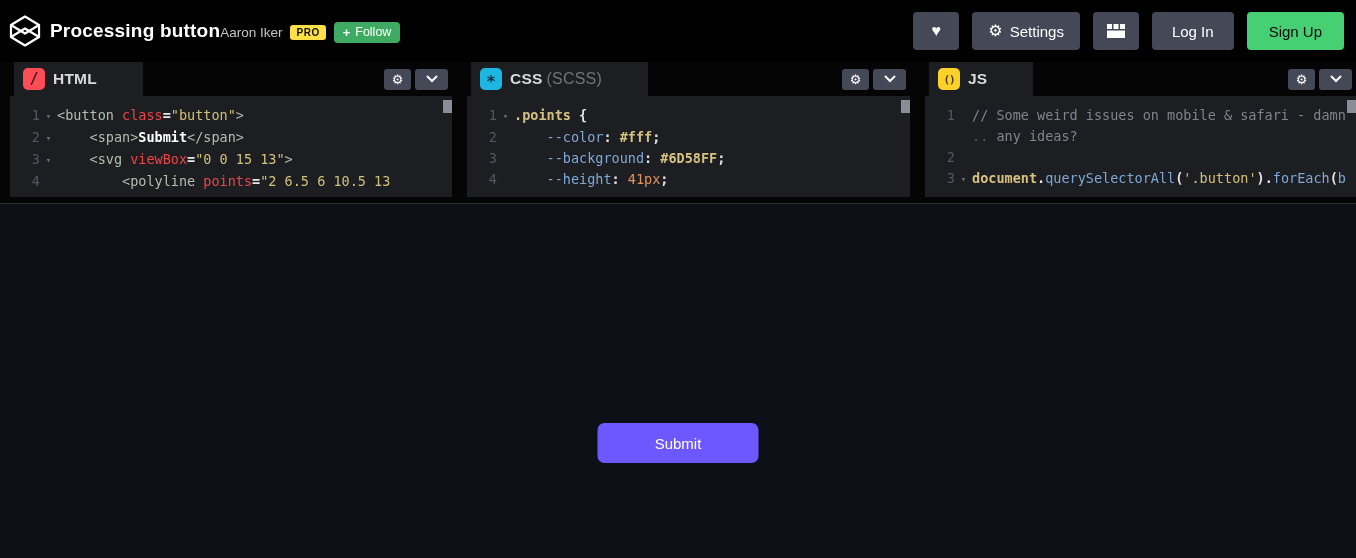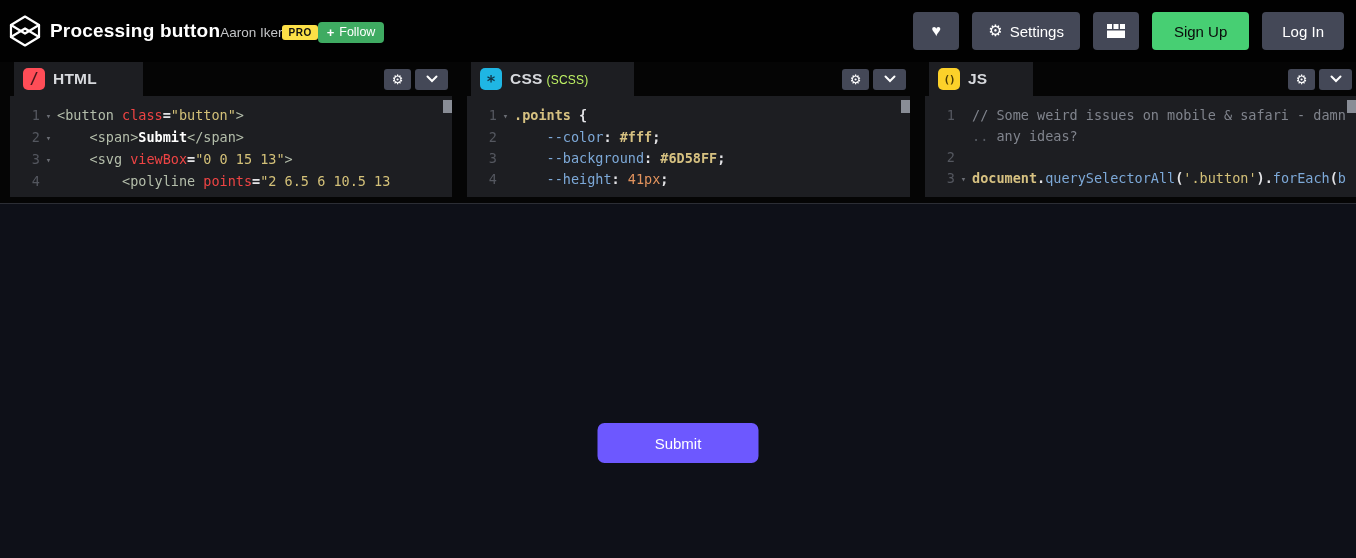--- a/index.html
+++ b/index.html
@@ -4,21 +4,21 @@
 <style>
   * { margin:0; padding:0; box-sizing:border-box; }
   html,body { width:1356px; height:558px; overflow:hidden; background:#000; font-family:"Liberation Sans", sans-serif; }
 
   
   .header { height:62px; background:#010101; display:flex; align-items:center; justify-content:space-between; padding:0 12px 0 6px; }
   .header-left { display:flex; align-items:center; }
   .logo { width:34px; height:34px; margin:0 8px 0 2px; }
   .title-block { display:flex; justify-content:center; }
   .pen-title { color:#fff; font-size:19px; font-weight:bold; line-height:22px; letter-spacing:.2px; }
-  .author-row { display:flex; align-items:center; margin-top:2px; gap:0; }
+  .author-row { display:flex; align-items:center; margin-top:2px; gap:8px; }
   .author-name { color:#c3c4c7; font-size:13.5px; }
   .pro-badge { background:#fde047; color:#111; font-size:10px; font-weight:bold; padding:2px 6px; border-radius:3px; letter-spacing:.5px; }
   .follow-btn { background:#3fab62; color:#fff; font-size:12.5px; padding:3px 9px; border-radius:4px; border:none; display:flex; align-items:center; gap:5px; cursor:pointer; font-family:inherit; }
   .follow-plus { font-size:13px; font-weight:bold; }
   .header-right { display:flex; align-items:center; gap:13px; }
   .hdr-btn { height:38px; border:none; border-radius:4px; background:#444857; color:#fff; font-size:15px; display:flex; align-items:center; justify-content:center; gap:7px; cursor:pointer; font-family:inherit; }
   .hdr-btn.icon-only { width:46px; }
   .hdr-btn.settings { padding:0 16px; }
   .hdr-btn.signup { background:#47cf73; color:#0a0a0a; padding:0 22px; }
   .hdr-btn.login { padding:0 20px; }
@@ -30,21 +30,21 @@
   .panel.p-html { width:442px; }
   .panel.p-css  { width:443px; }
   .panel.p-js   { width:431px; }
   .panel-bar { height:34px; background:#050505; display:flex; align-items:center; justify-content:space-between; padding-left:4px; }
   .tab { height:34px; background:#1d1e22; display:flex; align-items:center; padding:0 46px 0 9px; gap:8px; }
   .tab-icon { width:22px; height:22px; border-radius:5px; display:flex; align-items:center; justify-content:center; font-weight:bold; font-family:"DejaVu Sans Mono", monospace; }
   .tab-icon.html { background:#ff4d57; color:#47161c; font-size:15px; }
   .tab-icon.css  { background:#1fb6e4; color:#103345; font-size:16px; padding-top:5px; }
   .tab-icon.js   { background:#fcd12a; color:#4d3d05; font-size:11px; letter-spacing:-1px; }
   .tab-label { color:#d7d9dd; font-size:15.5px; font-weight:bold; letter-spacing:.2px; }
-  .tab-sub { color:#bef264; font-size:12px; font-weight:normal; margin-left:4px; }
+  .tab-sub { color:#737373; font-size:16px; font-weight:normal; margin-left:4px; }
   .panel-controls { display:flex; gap:4px; padding-right:4px; }
   .mini-btn { height:21px; border:none; border-radius:3px; background:#444857; color:#fff; display:flex; align-items:center; justify-content:center; cursor:pointer; }
   .mini-btn.gear { width:27px; font-size:13px; }
   .mini-btn.chev { width:33px; }
   .code-area { position:relative; flex:1; background:#1d1e22; padding-top:9px; overflow:hidden; font-family:"DejaVu Sans Mono", monospace; font-size:13.5px; line-height:21px; }
   .code-line { display:flex; white-space:pre; }
   .gutter-num { width:30px; text-align:right; color:#54575f; flex:0 0 30px; }
   .gutter-fold { width:17px; text-align:center; color:#6a6d74; font-size:9px; flex:0 0 17px; padding-top:1px; }
   .code-text { white-space:pre; color:#dfdfe2; }
   .tok-pln { color:#e3e3e6; font-weight:bold; }
@@ -105,22 +105,22 @@
         <svg viewBox="0 0 20 16" width="20" height="16">
           <g fill="#fff">
             <rect x="1" y="1" width="5" height="5"></rect>
             <rect x="7.5" y="1" width="5" height="5"></rect>
             <rect x="14" y="1" width="5" height="5"></rect>
             <rect x="1" y="7.5" width="18" height="7.5"></rect>
           </g>
         </svg>
       </span>
     </button>
+    <button class="hdr-btn login">Log In</button>
     <button class="hdr-btn signup">Sign Up</button>
-    <button class="hdr-btn login">Log In</button>
   </div>
 </div>
 
 <div class="editors">
 
   <div class="panel p-html">
     <div class="panel-bar">
       <div class="tab">
         <span class="tab-icon html">/</span>
         <span class="tab-label">HTML</span>

